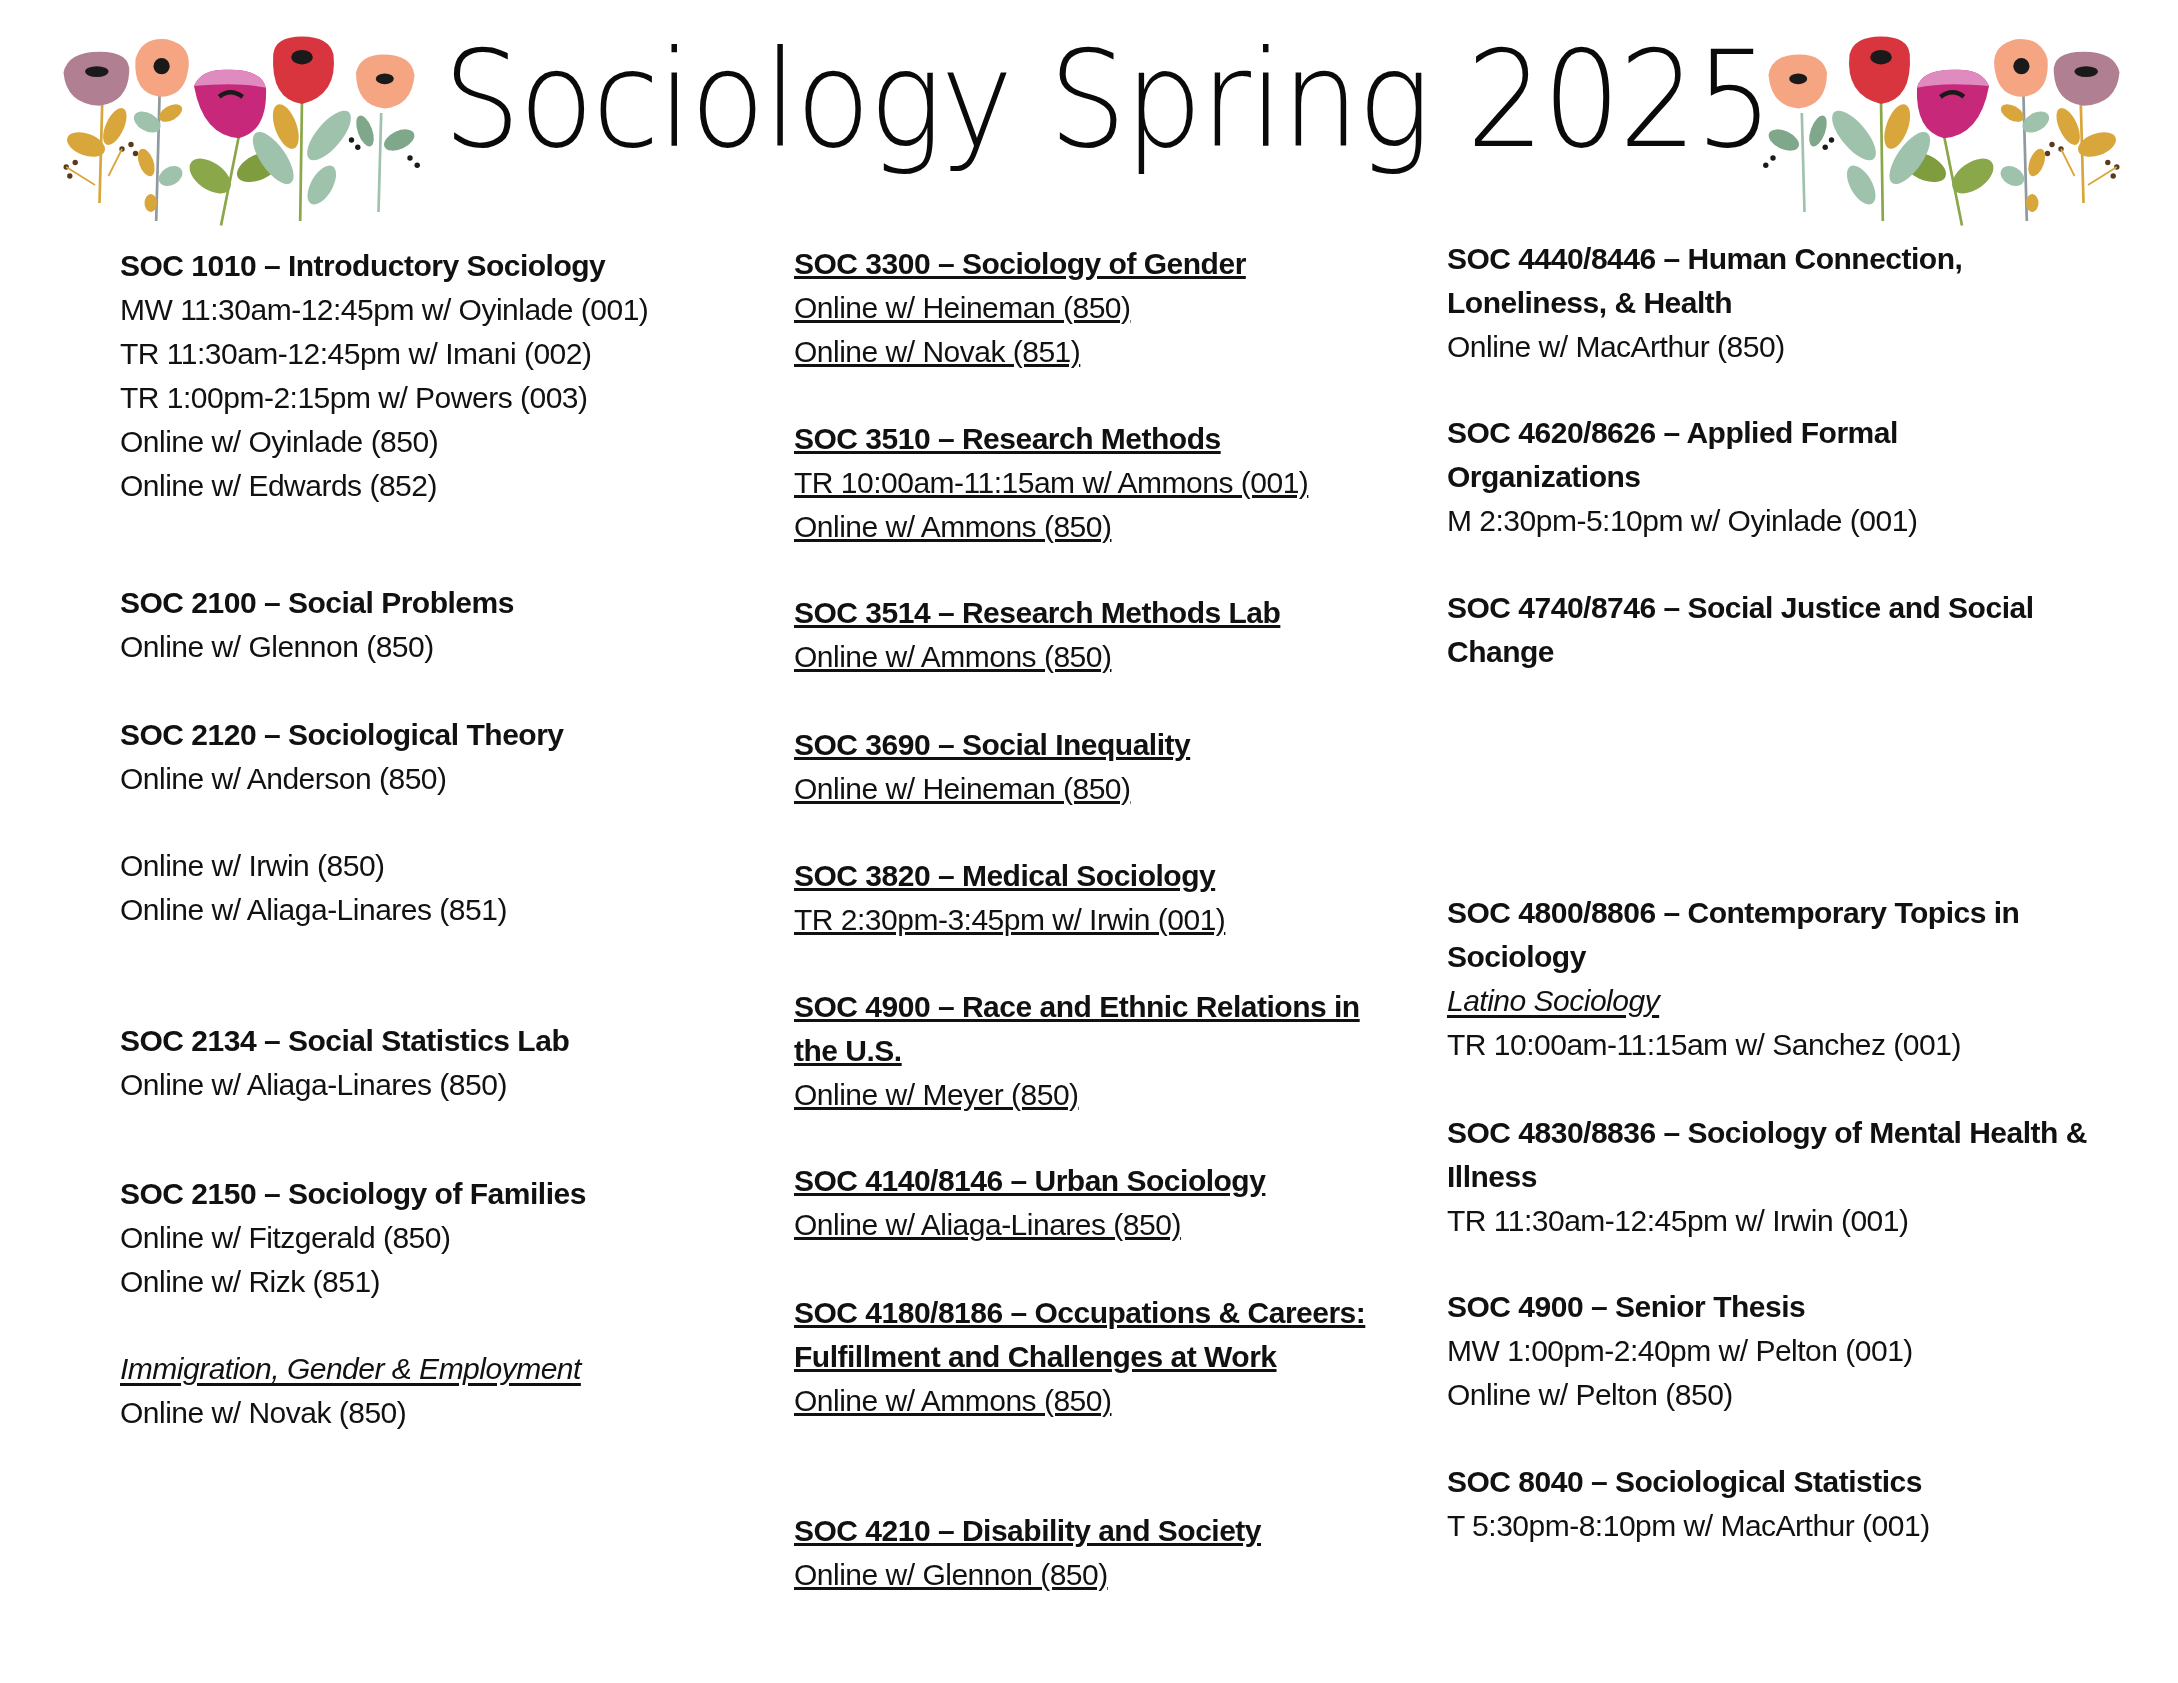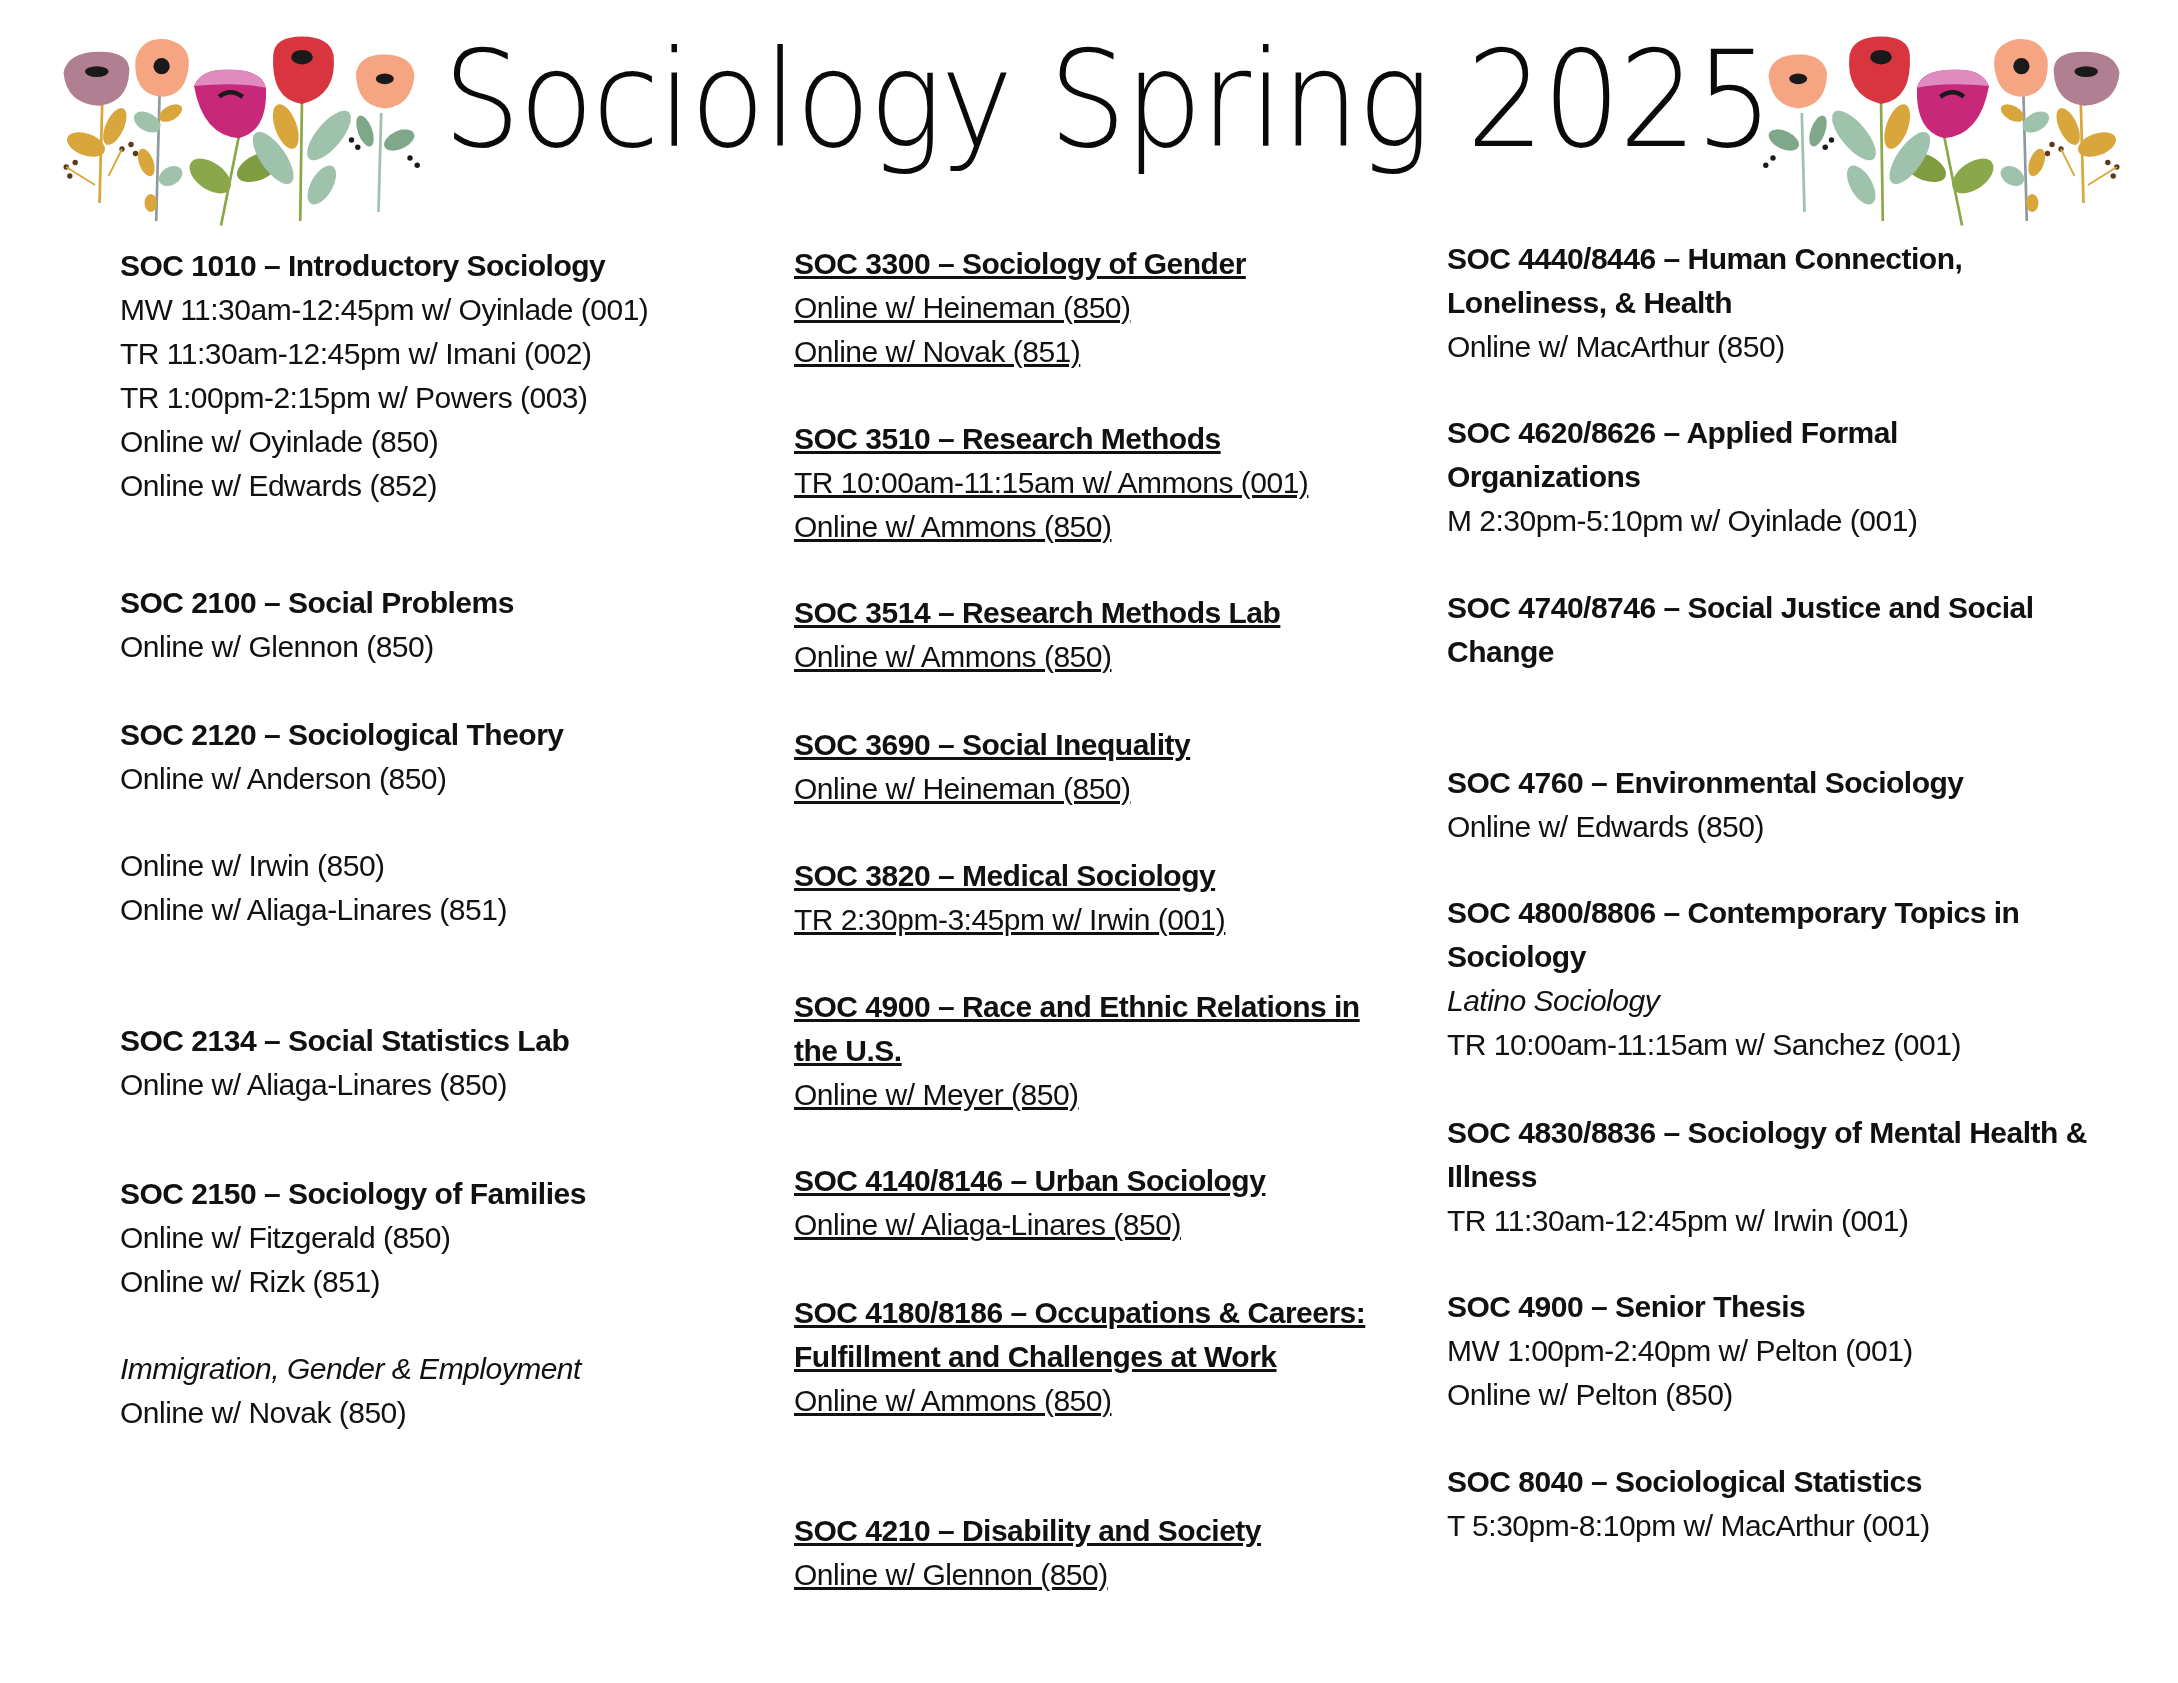--- a/index.html
+++ b/index.html
@@ -13,21 +13,21 @@
            transform: scaleX(0.92); transform-origin: left top; }
 
   .flowers { position: absolute; top: 32px; width: 378px; height: 198px; }
   .flowers.left { left: 59px; }
   .flowers.right { left: 1746px; transform: scaleX(-1); }
   .flowers svg { width: 100%; height: 100%; display: block; }
 
   .course { position: absolute; width: 648px; font-size: 30px; line-height: 44px; }
   .course .hdr { font-weight: bold; letter-spacing: -0.5px; }
   .course .line { letter-spacing: -0.5px; }
-  .course .topic { font-style: italic; text-underline-offset: 3.6px; letter-spacing: -0.5px; }
+  .course .topic { font-style: italic; text-decoration: underline; text-underline-offset: 3.6px; letter-spacing: -0.5px; }
   .col1 { left: 120px; }
   .col2 { left: 794px; width: 612px; text-decoration: underline; }
   .col3 { left: 1447px; width: 648px; }
 </style>
 </head>
 <body>
 
 <div class="page">
 
   <div class="flowers left">
@@ -233,24 +233,20 @@
 
   <div class="course col3" style="top:411px">
     <div class="hdr">SOC 4620/8626 – Applied Formal Organizations</div>
     <div class="line">M 2:30pm-5:10pm w/ Oyinlade (001)</div>
   </div>
 
   <div class="course col3" style="top:586px">
     <div class="hdr">SOC 4740/8746 – Social Justice and Social Change</div>
   </div>
 
-  <div class="course col3" style="top:761px">
-    <div class="hdr">SOC 4760 – Environmental Sociology</div>
-    <div class="line">Online w/ Edwards (850)</div>
-  </div>
 
   <div class="course col3" style="top:891px">
     <div class="hdr">SOC 4800/8806 – Contemporary Topics in Sociology</div>
     <div class="topic">Latino Sociology</div>
     <div class="line">TR 10:00am-11:15am w/ Sanchez (001)</div>
   </div>
 
   <div class="course col3" style="top:1111px">
     <div class="hdr">SOC 4830/8836 – Sociology of Mental Health &amp; Illness</div>
     <div class="line">TR 11:30am-12:45pm w/ Irwin (001)</div>

